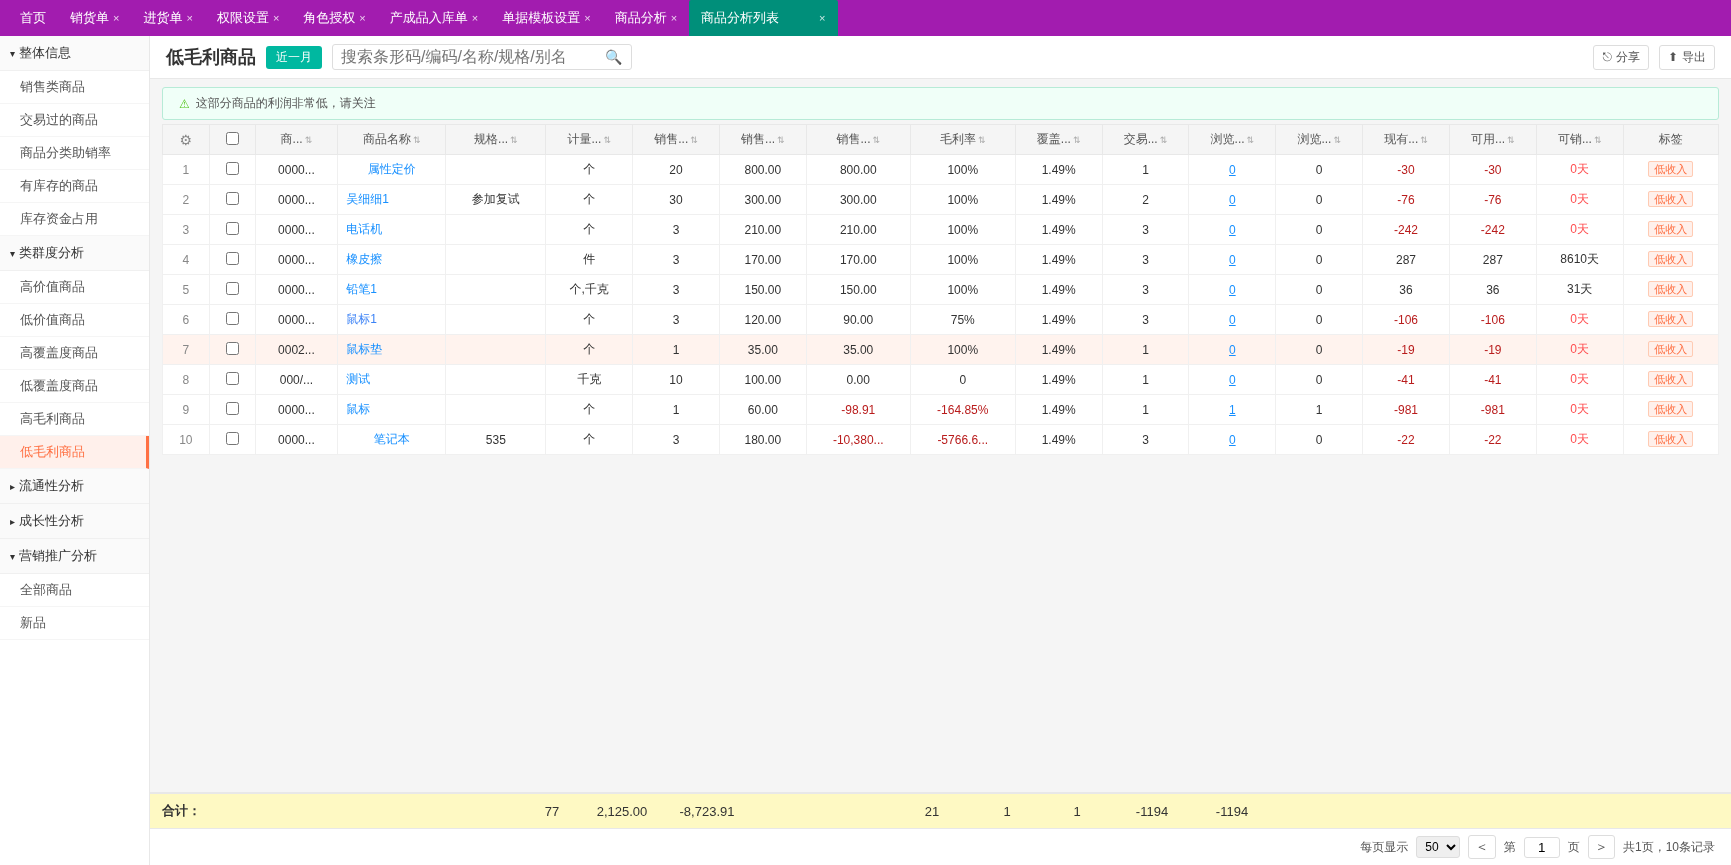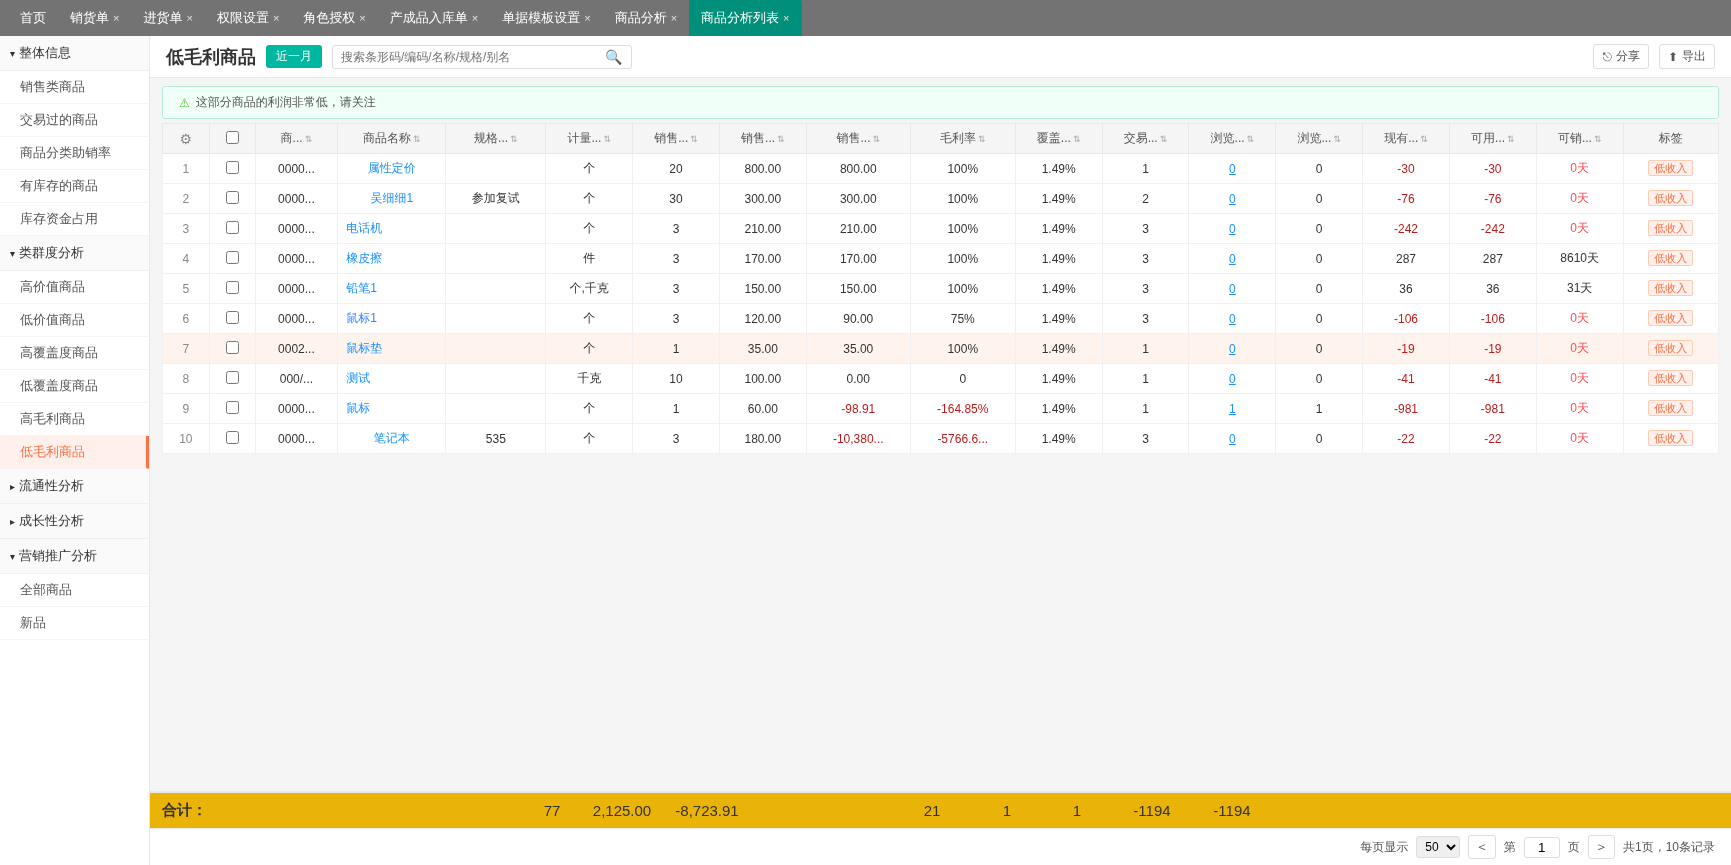--- a/index.html
+++ b/index.html
@@ -1,39 +1,40 @@
 <!DOCTYPE html>
 <html><head>
   <meta charset="utf-8">
   <style>
     * { box-sizing: border-box; margin: 0; padding: 0; }
     body { font-family: 'Microsoft YaHei', Arial, sans-serif; font-size: 12px; background: #f5f5f5; color: #333; }
 
     
     .top-nav {
-      background: #737373;
+      background: #a21caf;
       display: flex;
       align-items: center;
       height: 36px;
       padding: 8px 8px;
       gap: 0;
     }
     .nav-item {
       color: #fff;
       padding: 0 12px;
       height: 36px;
       display: flex;
       align-items: center;
       cursor: pointer;
       font-size: 13px;
       white-space: nowrap;
     }
     .nav-item.active {
       background: #008f7a;
       border-radius: 2px 2px 0 0;
+      gap: 36px;
     }
     .nav-close {
       margin-left: 4px;
       font-size: 11px;
       opacity: 0.8;
     }
 
     
     .main-layout {
       display: flex;
@@ -113,21 +114,21 @@
       border: 1px solid #ddd;
       border-radius: 3px;
       padding: 3px 8px;
       background: #fff;
       flex: 1;
       max-width: 300px;
     }
     .search-box input {
       border: none;
       outline: none;
-      font-size: 12px;
+      font-size: 16px;
       width: 100%;
       color: #999;
     }
     .header-actions {
       margin-left: auto;
       display: flex;
       gap: 10px;
     }
     .action-btn {
       display: flex;
@@ -207,26 +208,26 @@
       font-size: 11px;
     }
     .tag-red {
       color: #ff4d4f;
       margin-top: 48px;
     }
     .underline { text-decoration: underline; cursor: pointer; }
 
     
     .footer-total {
-      background: #eab308;
+      background: #fef9c3;
       border-top: 2px solid #e8e8e8;
       display: flex;
       align-items: center;
       padding: 8px 12px;
-      font-size: 15px;
+      font-size: 13px;
       color: #333;
       gap: 0;
     }
     .footer-total .label {
       font-weight: bold;
       margin-right: 20px;
       min-width: 60px;
     }
 
     
@@ -419,21 +420,21 @@
       <td>0</td>
       <td class="text-red">-30</td>
       <td class="text-red">-30</td>
       <td class="tag-red">0天</td>
       <td><span class="tag-low-income">低收入</span></td>
     </tr>
             <tr>
       <td class="row-num">2</td>
       <td><input type="checkbox" style=""></td>
       <td>0000...</td>
-      <td style="text-align:center; color:#1890ff; cursor:pointer;">吴细细1</td>
+      <td style="text-align:left; color:#1890ff; cursor:pointer;">吴细细1</td>
       <td>参加复试</td>
       <td>个</td>
       <td>30</td>
       <td>300.00</td>
       <td class="">300.00</td>
       <td class="">100%</td>
       <td>1.49%</td>
       <td>2</td>
       <td class="underline" style="color:#1890ff;">0</td>
       <td>0</td>

